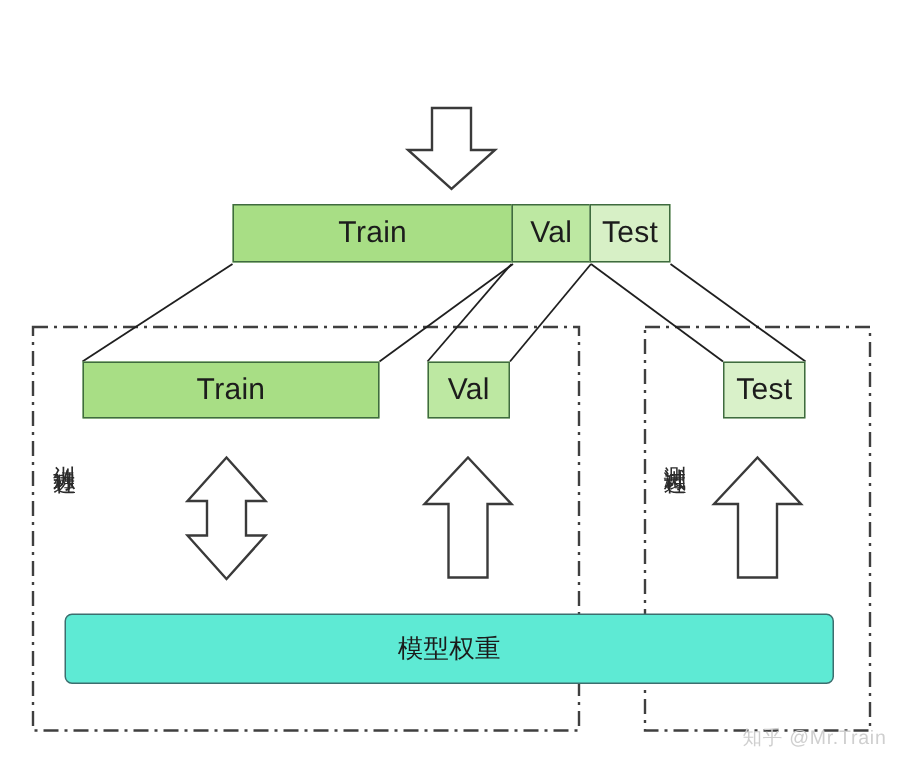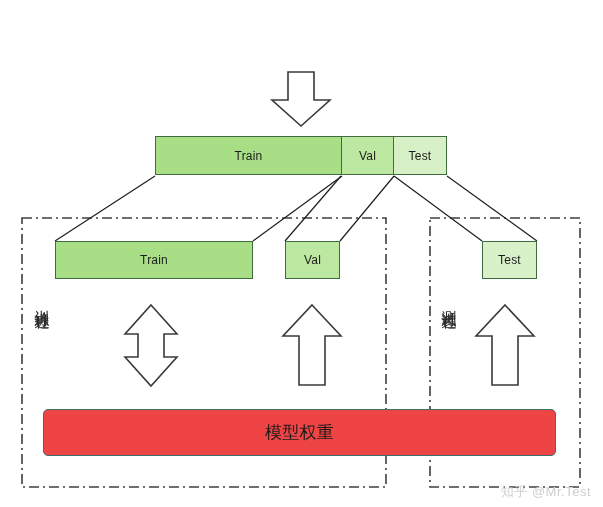--- a/index.html
+++ b/index.html
@@ -25,21 +25,21 @@
     height: 507px;
   }
   .box {
     position: absolute;
     box-sizing: border-box;
     display: flex;
     align-items: center;
     justify-content: center;
     border: 1.4px solid #3f6b3f;
     color: #1c1c1c;
-    font-size: 12px;
+    font-size: 20px;
     letter-spacing: 0.2px;
     z-index: 3;
   }
   .box-all {
     left: 155px;
     top: 22px;
     width: 292px;
     height: 39px;
     background: #8fd36b;
     border-color: #3c5c3c;
@@ -88,21 +88,21 @@
     top: 241px;
     width: 55px;
     height: 38px;
     background: #d9f1c9;
   }
   .box-weights {
     left: 43px;
     top: 409px;
     width: 513px;
     height: 47px;
-    background: #ef4444;
+    background: #5eead4;
     border: 1.4px solid #3c6e6e;
     border-radius: 5px;
     font-size: 17px;
     color: #1b1b1b;
   }
   .vlabel {
     position: absolute;
     width: 22px;
     font-size: 15px;
     line-height: 20px;
@@ -172,15 +172,15 @@
 
   <div class="box box-r3-train">Train</div>
   <div class="box box-r3-val">Val</div>
   <div class="box box-r3-test">Test</div>
 
   <div class="vlabel vlabel-train">训练过程</div>
   <div class="vlabel vlabel-test">测试过程</div>
 
   <div class="box box-weights">模型权重</div>
 
-  <div class="watermark">知乎 @Mr.Test</div>
+  <div class="watermark">知乎 @Mr.Train</div>
 
 </div>
 
 </body></html>

